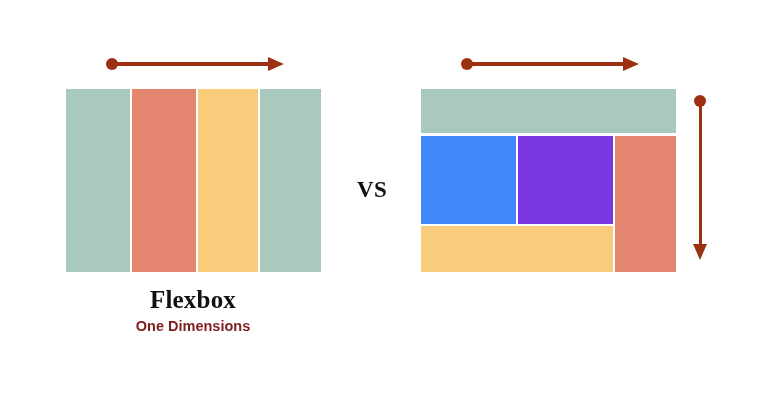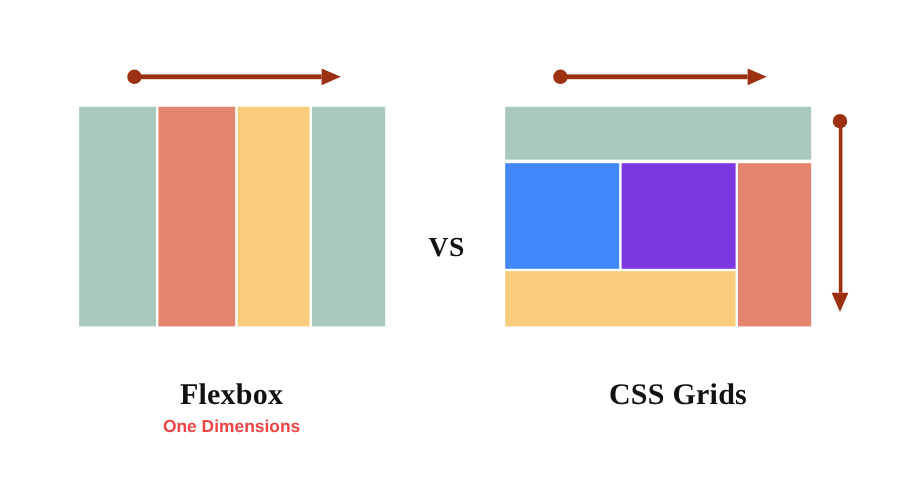--- a/index.html
+++ b/index.html
@@ -89,39 +89,37 @@
     text-align: center;
     width: 300px;
   }
   .caption .title {
     font-family: "Liberation Serif", serif;
     font-weight: bold;
     font-size: 25px;
     color: #111111;
     letter-spacing: 0.2px;
     line-height: 28px;
-    margin-top: 30px;
   }
   .caption .subtitle {
     font-family: "Liberation Sans", sans-serif;
     font-weight: bold;
     font-size: 14.5px;
-    color: #ef4444;
+    color: #7f1d1d;
     line-height: 20px;
     margin-top: 2px;
   }
 
   .vs {
     position: absolute;
     font-family: "Liberation Serif", serif;
     font-weight: bold;
     font-size: 23px;
     color: #111111;
     letter-spacing: 0.5px;
-    margin-top: 16px;
   }
 </style>
 </head>
 <body>
 
 <div class="stage">
 
   <div class="arrow-h" style="left:106px; top:54px; width:178px;">
     <span class="dot" style="background:#9c3112;"></span>
     <span class="shaft" style="width:156px; background:#9c3112;"></span>
@@ -160,16 +158,15 @@
 
     <div class="box" style="left:0px; top:47px; width:95px; height:88px; background:#4189fa;"></div>
     <div class="box" style="left:97px; top:47px; width:95px; height:88px; background:#7c38e0;"></div>
 
     <div class="box" style="left:194px; top:47px; width:61px; height:136px; background:#e3856f;"></div>
 
     <div class="box" style="left:0px; top:137px; width:192px; height:46px; background:#f9cc7c;"></div>
   </div>
 
   <div class="caption" style="left:415px; top:286px;">
-    <div class="title">CSS Grids</div>
   </div>
 
 </div>
 
 </body></html>

